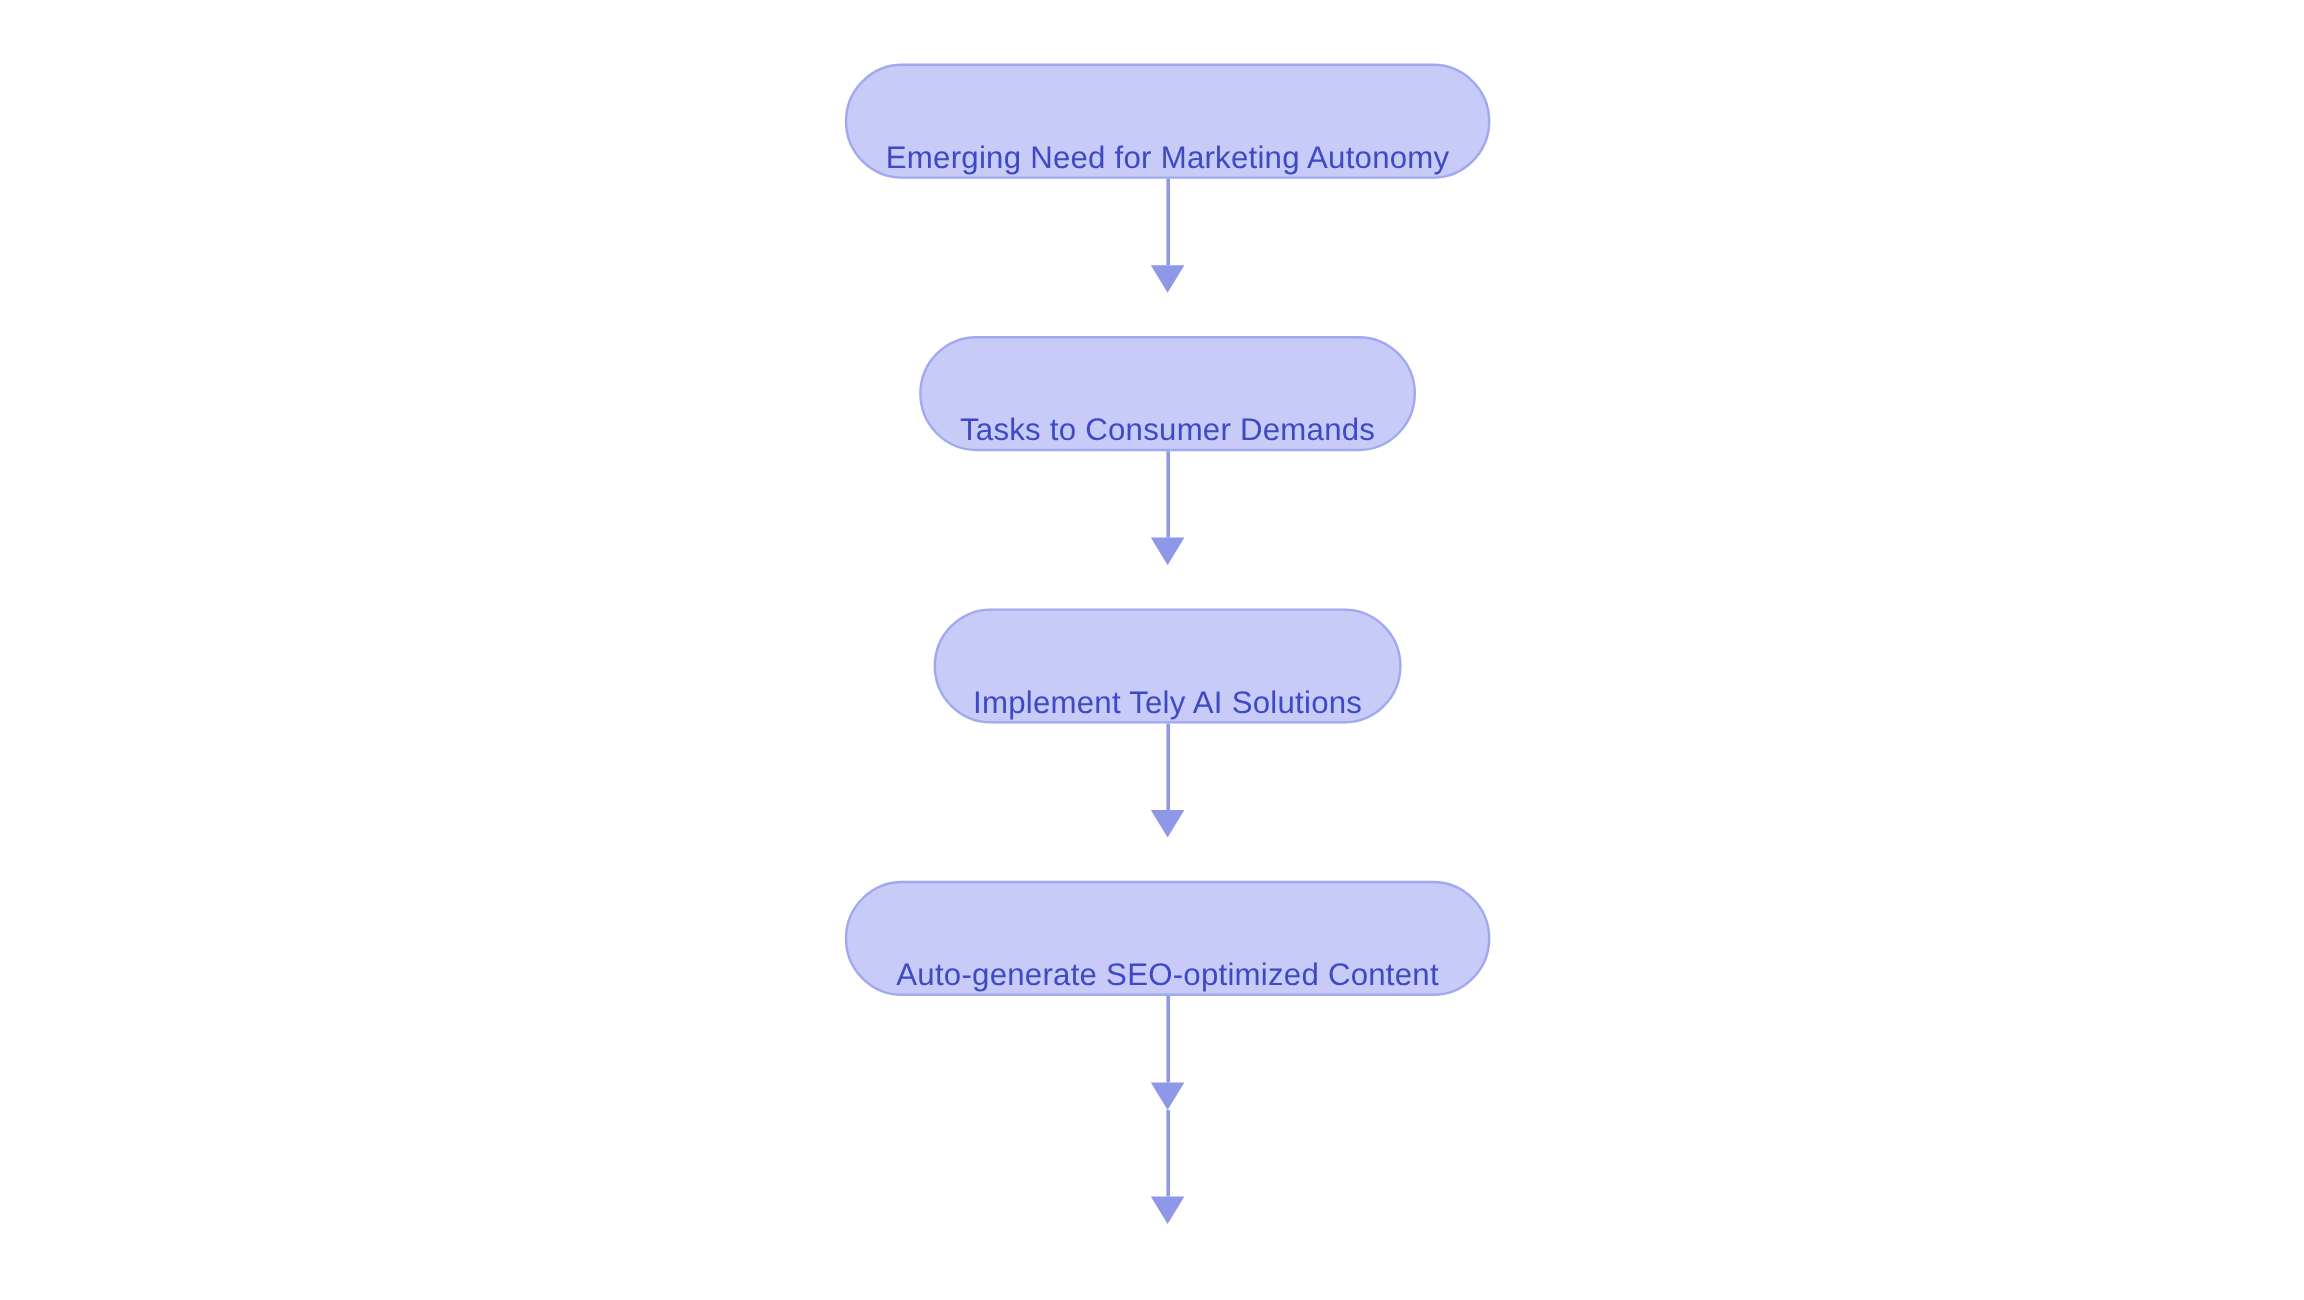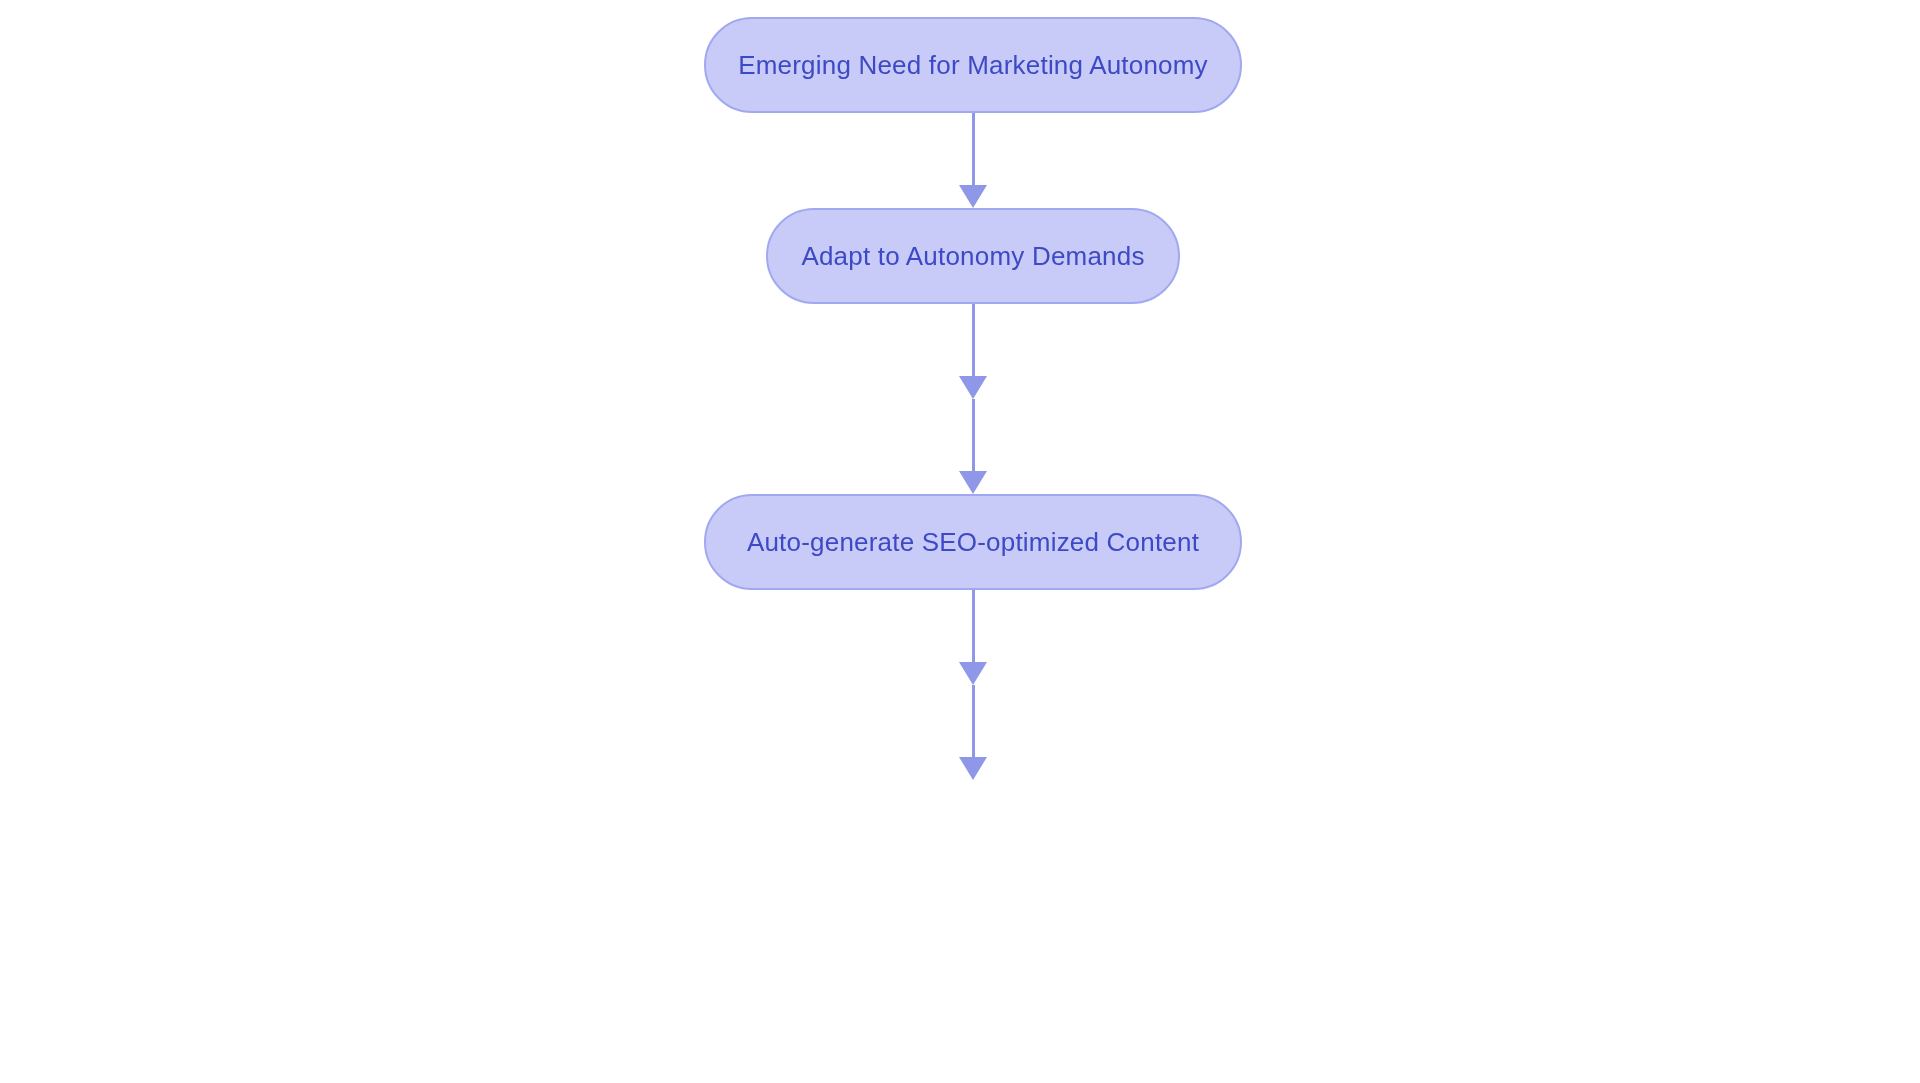--- a/index.html
+++ b/index.html
@@ -30,23 +30,24 @@
     display: flex;
     flex-direction: column;
     align-items: center;
   }
   .node {
     height: 96px;
     border-radius: 48px;
     background: var(--node-fill);
     border: 2px solid var(--node-border);
     display: flex;
-    align-items: center;
+    align-items: flex-end;
     justify-content: center;
     flex: none;
+    margin-top: 36px;
   }
   .node-label {
     color: var(--node-text);
     font-size: 26px;
     font-weight: 400;
     letter-spacing: 0.2px;
     white-space: nowrap;
     text-align: center;
   }
   .arrow {
@@ -79,28 +80,31 @@
     <div class="node" style="width:538px">
       <span class="node-label">Emerging Need for Marketing Autonomy</span>
     </div>
 
     <div class="arrow">
       <div class="arrow-line"></div>
       <div class="arrow-head"></div>
     </div>
 
     <div class="node" style="width:414px">
-      <span class="node-label">Adapt to Autonomy Demands</span>
+      <span class="node-label">Tasks to Consumer Demands</span>
     </div>
 
     <div class="arrow">
       <div class="arrow-line"></div>
       <div class="arrow-head"></div>
     </div>
 
+    <div class="node" style="width:390px">
+      <span class="node-label">Implement Tely AI Solutions</span>
+    </div>
 
     <div class="arrow">
       <div class="arrow-line"></div>
       <div class="arrow-head"></div>
     </div>
 
     <div class="node" style="width:538px">
       <span class="node-label">Auto-generate SEO-optimized Content</span>
     </div>
 

